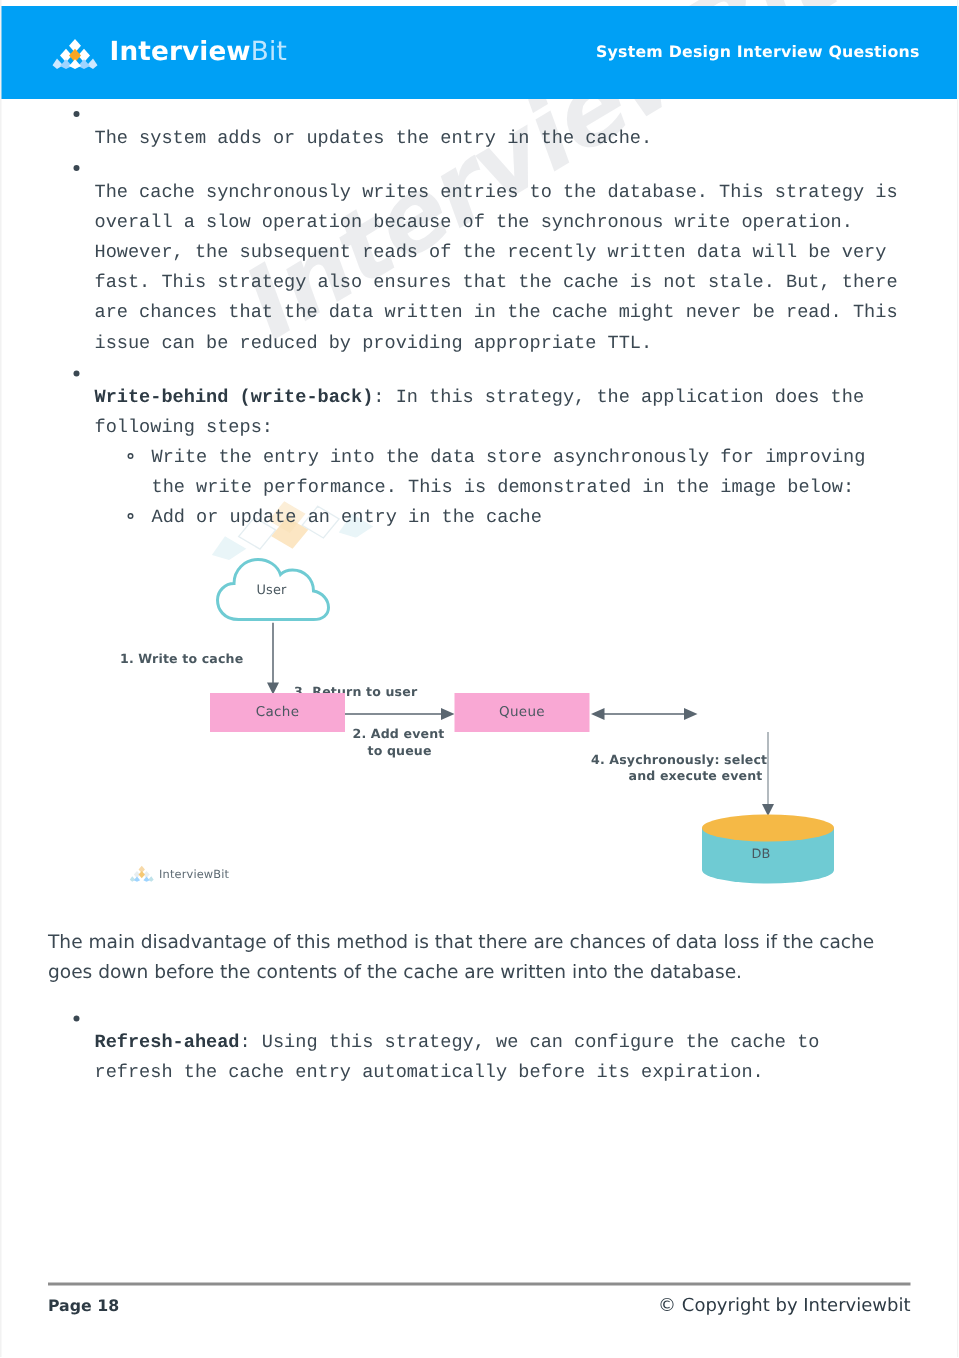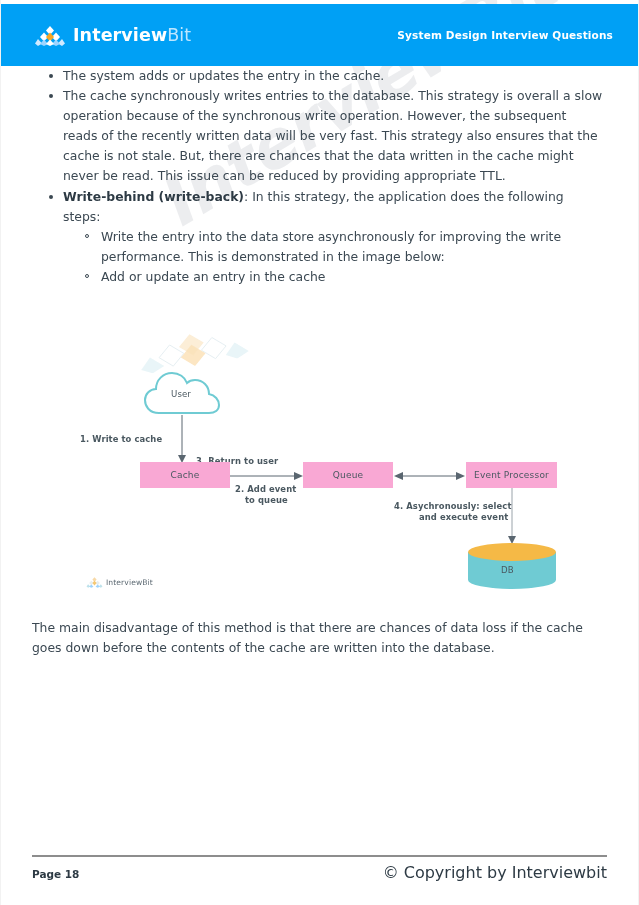--- a/index.html
+++ b/index.html
@@ -71,21 +71,22 @@
     line-height: 1.62;
   }
   ul.lvl1 {
     margin: 0;
     padding: 0 0 0 0;
     list-style: none;
   }
   ul.lvl1 > li {
     position: relative;
     margin: 0 0 0 0;
-    padding: 0 36px 0 63px;
+    padding: 16px 36px 0 63px;
+    font-family: Liberation Mono, monospace;
   }
   ul.lvl1 > li::before {
     content: "";
     position: absolute;
     left: 49px;
     top: 8px;
     width: 4px;
     height: 4px;
     border-radius: 50%;
     background: #3b4852;
@@ -202,21 +203,21 @@
     justify-content: space-between;
     align-items: baseline;
     z-index: 3;
   }
   .footer-left {
     font-size: 10.5px;
     font-weight: bold;
     color: #2d3a44;
   }
   .footer-right {
-    font-size: 16px;
+    font-size: 12px;
     color: #2d3a44;
   }
   .page-edge-left {
     position: absolute; left: 0; top: 0; width: 1px; height: 905px;
     background: #f2f2f2; z-index: 8;
   }
   .page-edge-right {
     position: absolute; right: 0; top: 0; width: 1px; height: 905px;
     background: #f2f2f2; z-index: 8;
   }
@@ -304,21 +305,20 @@
     <div class="dlabel" style="left:245px; top:135px; font-weight:bold; font-size:8.4px;">to queue</div>
 
     <div class="dbox" style="left:303px; top:102px; width:90px; height:26px;">Queue</div>
 
     <svg style="position:absolute; left:393px; top:110px; width:73px; height:12px;" viewBox="0 0 73 12">
       <line x1="8" y1="6" x2="65" y2="6" stroke="#5A6670" stroke-width="1"></line>
       <polygon points="1,6 10,2 10,10" fill="#5A6670"></polygon>
       <polygon points="72,6 63,2 63,10" fill="#5A6670"></polygon>
     </svg>
 
-    <div class="dbox" style="left:466px; top:102px; width:91px; height:26px;">Event Processor</div>
 
     <svg style="position:absolute; left:505px; top:128px; width:14px; height:58px;" viewBox="0 0 14 58">
       <line x1="7" y1="0" x2="7" y2="50" stroke="#9aa3aa" stroke-width="1"></line>
       <polygon points="7,56 3,48 11,48" fill="#5A6670"></polygon>
     </svg>
 
     <div class="dlabel" style="left:394px; top:141px; font-weight:bold; font-size:8.4px;">4. Asychronously: select</div>
     <div class="dlabel" style="left:419px; top:152px; font-weight:bold; font-size:8.4px;">and execute event</div>
 
     <svg style="position:absolute; left:466px; top:182px; width:92px; height:48px;" viewBox="0 0 92 48">
@@ -339,20 +339,25 @@
       <polygon points="56,30 62,39 56,44 48,39" fill="#bfe2ea"></polygon>
       <polygon points="20,31 28,40 20,44 12,40" fill="#9ed4ff"></polygon>
       <polygon points="44,31 52,40 44,44 36,40" fill="#9ed4ff"></polygon>
     </svg>
     <span class="diag-logo-text">InterviewBit</span>
   </div>
 
   <div class="content txt" style="top:618px;">
     <div class="para">The main disadvantage of this method is that there are chances of data loss if the cache goes down before the contents of the cache are written into the database.</div>
     <div style="height:11px;"></div>
+    <ul class="lvl1">
+      <li>
+        <b>Refresh-ahead</b><span>: Using this strategy, we can configure the cache to refresh the cache entry automatically before its expiration.</span>
+      </li>
+    </ul>
   </div>
 
   <div class="footer-rule"></div>
   <div class="footer">
     <div class="footer-left">Page 18</div>
     <div class="footer-right">© Copyright by Interviewbit</div>
   </div>
 
 </div>
 

